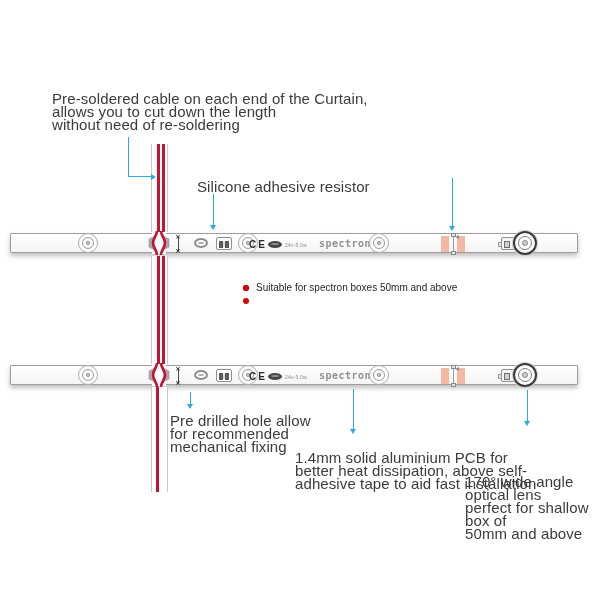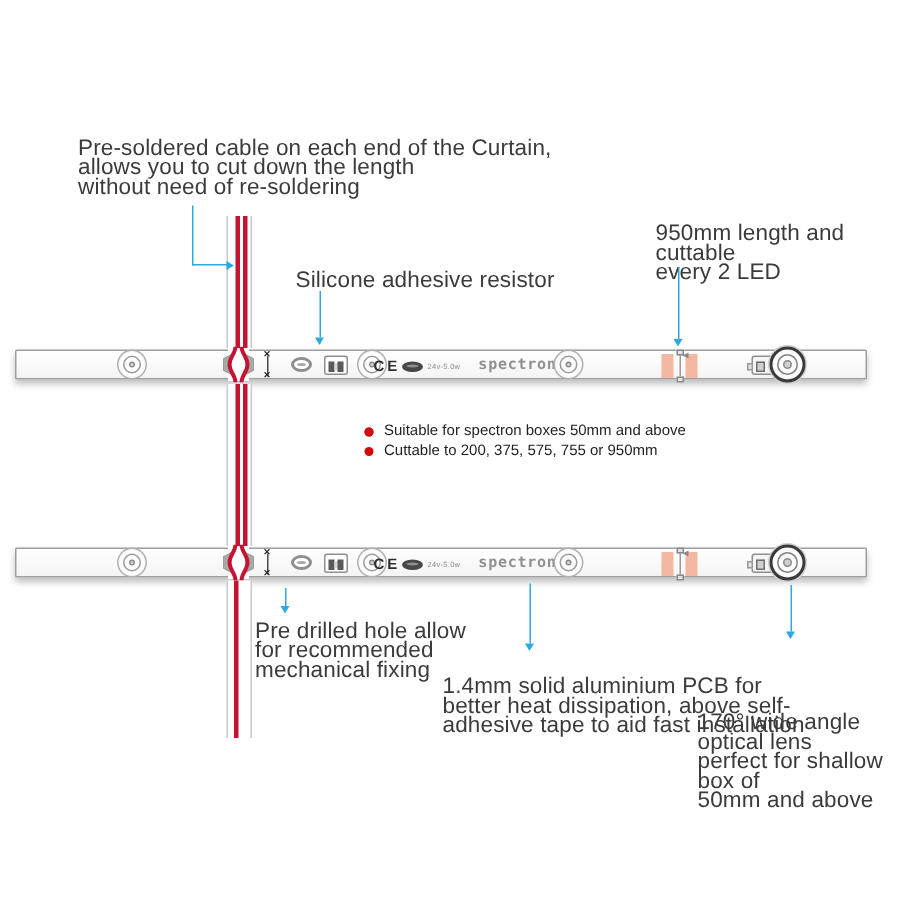--- a/index.html
+++ b/index.html
@@ -236,29 +236,27 @@
 allows you to cut down the length
 without need of re-soldering</div>
   <div class="cl-v" style="left:128px; top:137px; height:40px;"></div>
   <div class="cl-h" style="left:128px; top:176px; width:24px;"></div>
   <div class="arr-right" style="left:151px; top:174px;"></div>
 
   <div class="ann" style="left:197px; top:180px;">Silicone adhesive resistor</div>
   <div class="cl-v" style="left:213px; top:194px; height:31px;"></div>
   <div class="arr-down" style="left:210px; top:225px;"></div>
 
-  <div class="ann pre" style="left:437px; top:149px;">950mm length and cuttable
-every 2 LED</div>
   <div class="cl-v" style="left:452px; top:178px; height:48px;"></div>
   <div class="arr-down" style="left:449px; top:226px;"></div>
 
   <ul class="features">
     <li><span class="dot"></span></li>
     <li><span class="dot"></span><span class="pre">Suitable for spectron boxes 50mm and above</span></li>
-    <li><span class="dot"></span><span class="pre">Cuttable to 200, 375, 575, 755 or 950mm</span></li>
+    <li><span class="dot"></span></li>
   </ul>
 
   <div class="cl-v" style="left:190px; top:392px; height:12px;"></div>
   <div class="arr-down" style="left:187px; top:404px;"></div>
   <div class="ann pre" style="left:170px; top:414px;">Pre drilled hole allow
 for recommended
 mechanical fixing</div>
 
   <div class="cl-v" style="left:353px; top:389px; height:40px;"></div>
   <div class="arr-down" style="left:350px; top:429px;"></div>

